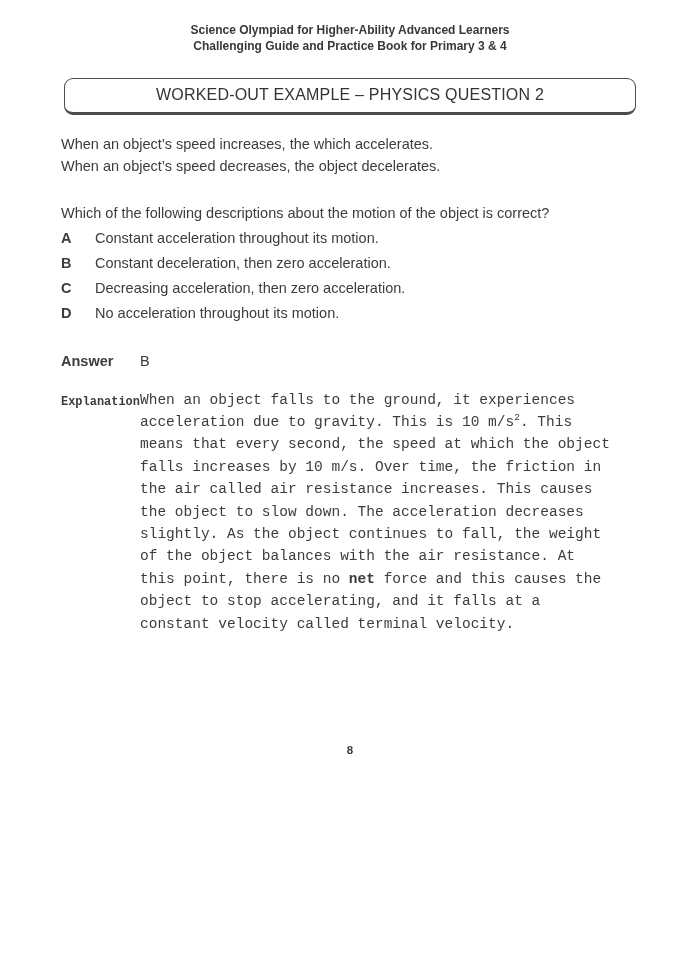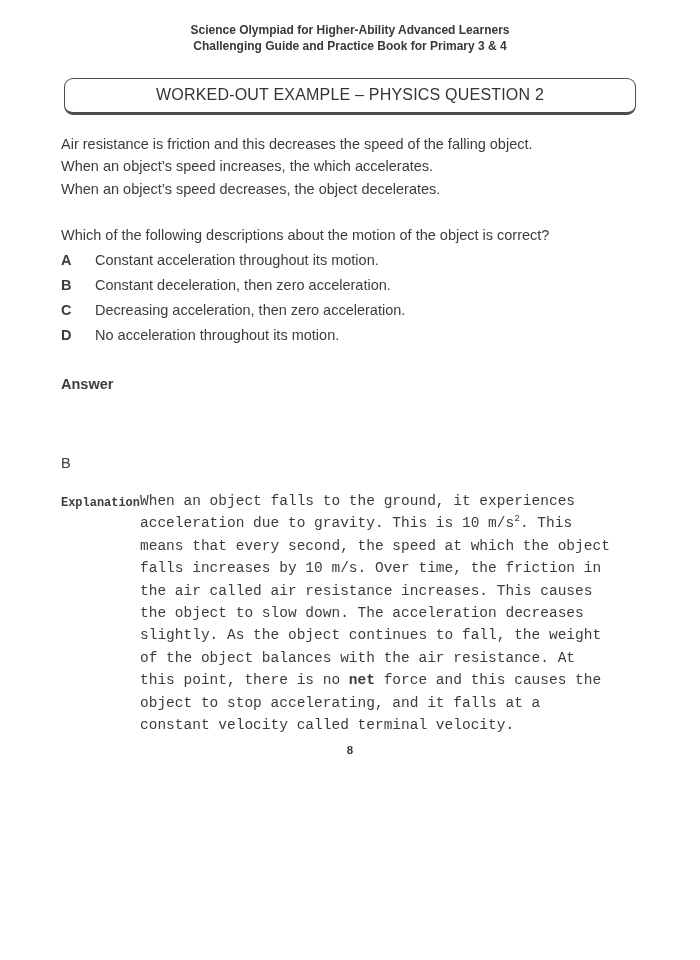--- a/index.html
+++ b/index.html
@@ -38,21 +38,21 @@
     font-size: 14.5px;
     line-height: 22.4px;
   }
   .intro { margin-top: 18px; }
   .intro p { margin: 0; }
   .question-block { margin-top: 24px; }
   .question-prompt { margin: 0 0 2px 0; }
   .option-row { display: flex; margin-top: 2.6px; }
   .option-letter { width: 34px; flex: 0 0 34px; font-weight: bold; }
   .option-text { flex: 1; }
-  .answer-row { display: flex; margin-top: 26px; flex-direction: column; }
+  .answer-row { display: flex; margin-top: 26px; }
   .label-col { width: 79px; flex: 0 0 79px; font-weight: bold; }
   .explanation-row { display: flex; margin-top: 16px; font-family: Liberation Mono, monospace; }
   .explanation-label {
     font-size: 13px;
     font-weight: bold;
     transform: scaleX(0.92);
     transform-origin: left center;
     display: inline-block;
     padding-top: 2px;
   }
@@ -79,21 +79,20 @@
     <div>Challenging Guide and Practice Book for Primary 3 &amp; 4</div>
   </div>
 
   <div class="title-box">
     <span>WORKED-OUT EXAMPLE – PHYSICS QUESTION 2</span>
   </div>
 
   <div class="content">
 
     <div class="intro">
-      <p>Air resistance is friction and this decreases the speed of the falling object.</p>
       <p>When an object’s speed increases, the which accelerates.</p>
       <p>When an object’s speed decreases, the object decelerates.</p>
     </div>
 
     <div class="question-block">
       <p class="question-prompt">Which of the following descriptions about the motion of the object is correct?</p>
 
       <div class="option-row">
         <span class="option-letter">A</span>
         <span class="option-text">Constant acceleration throughout its motion.</span>

